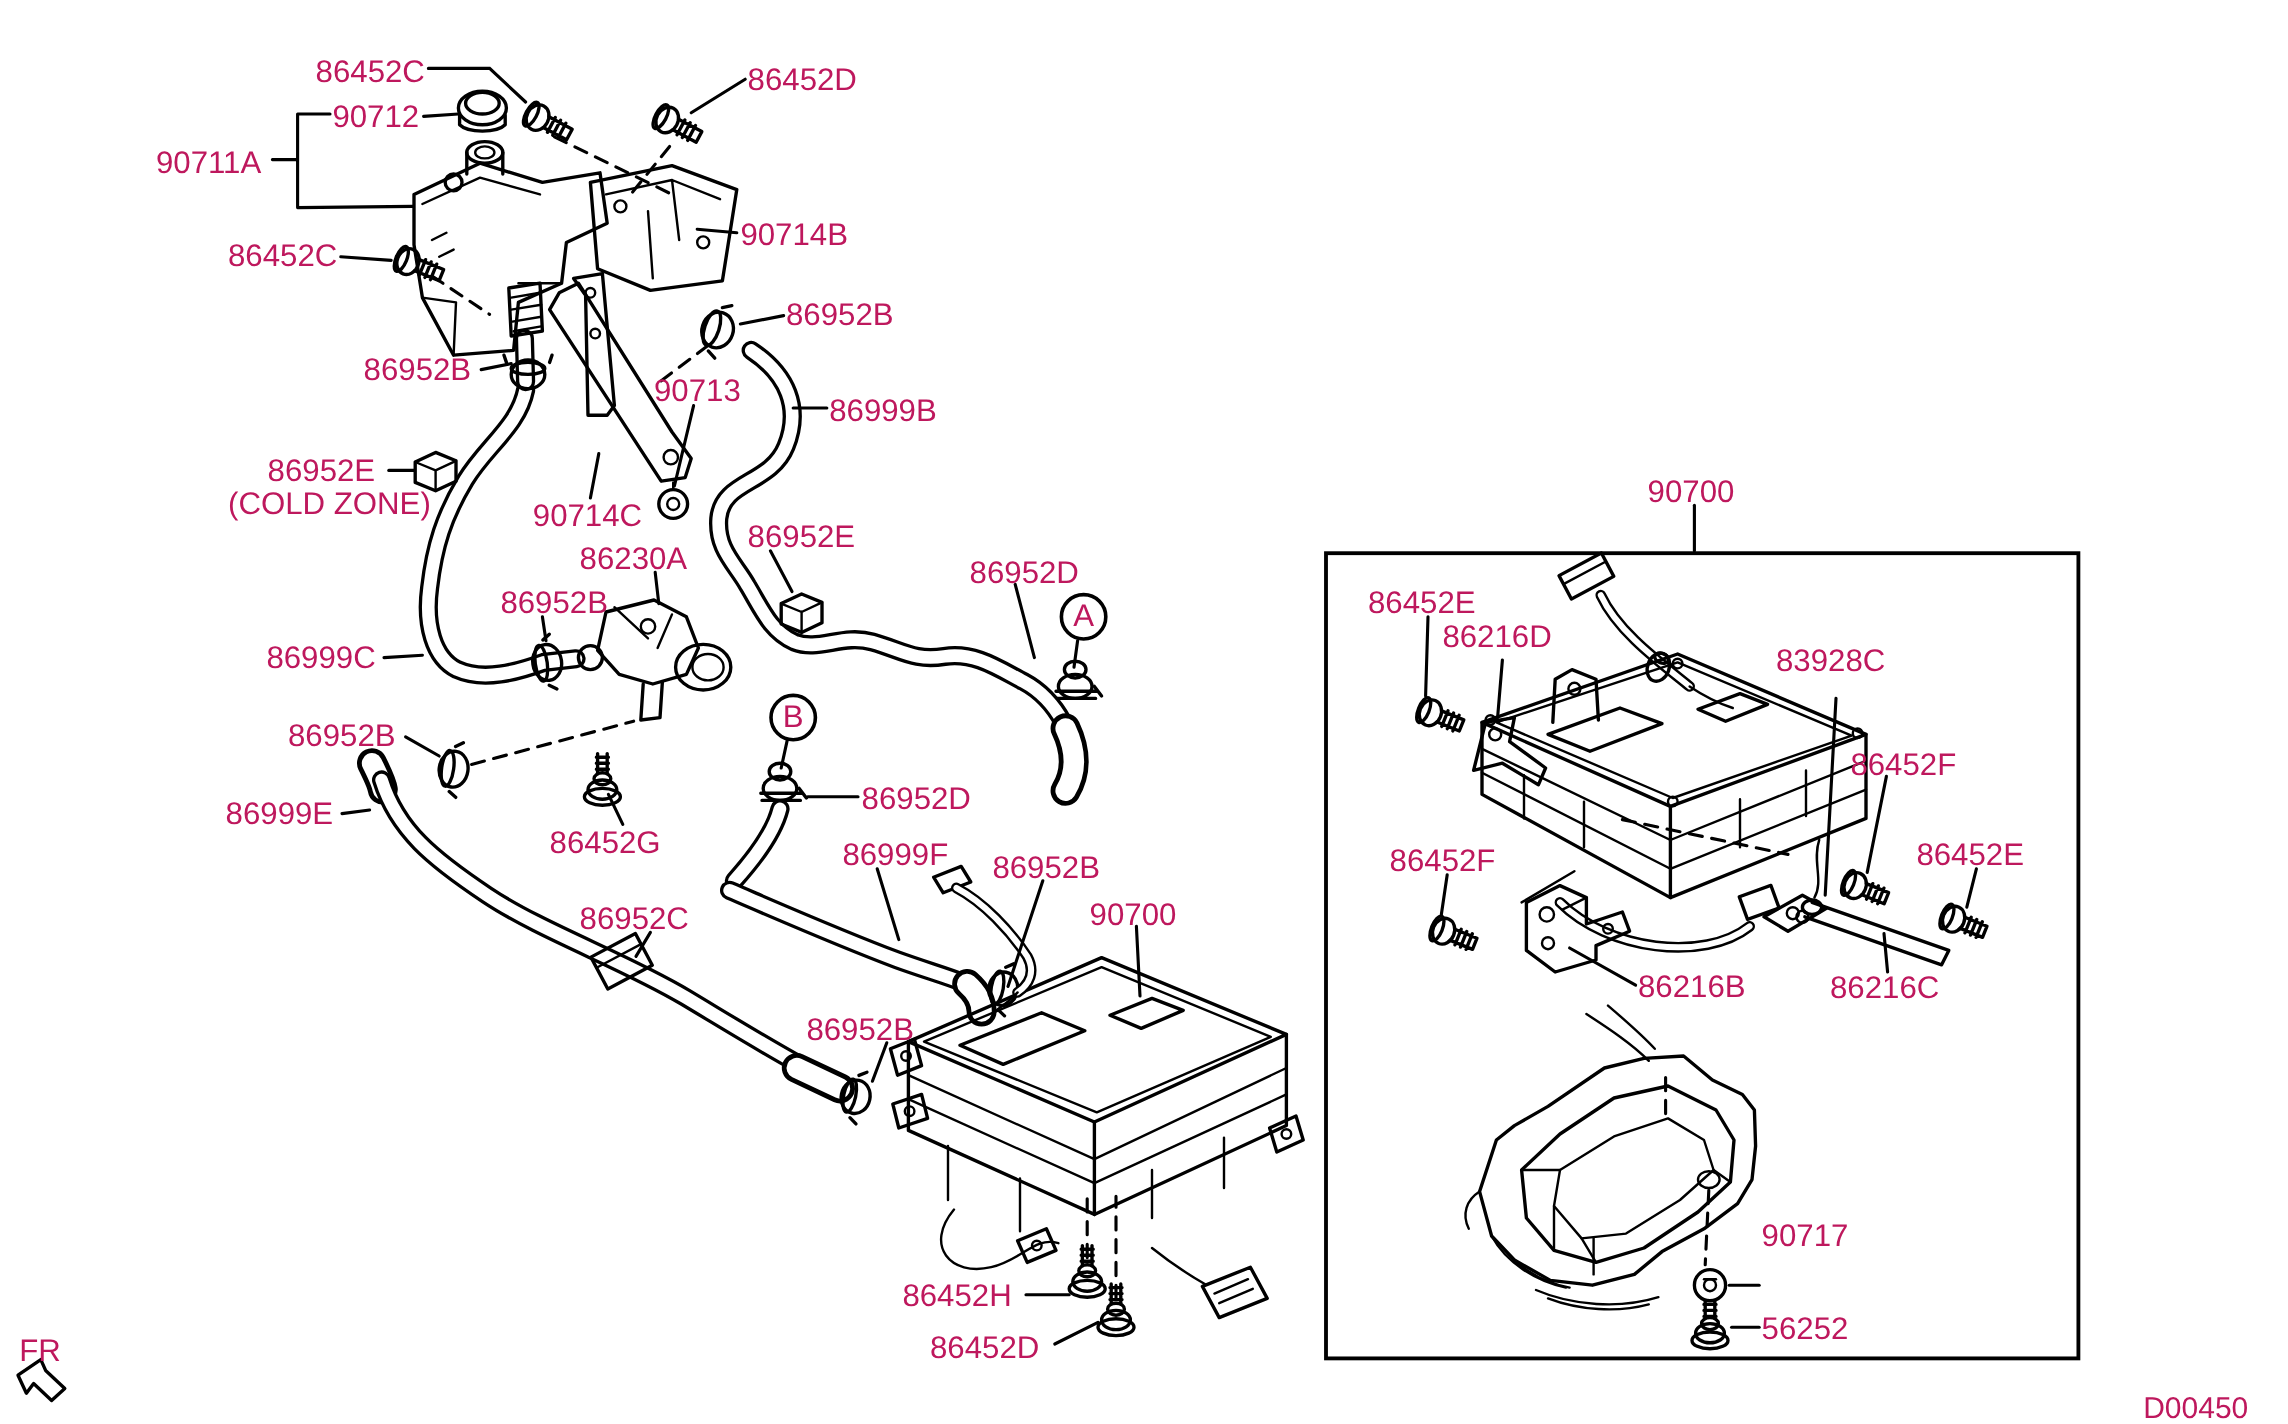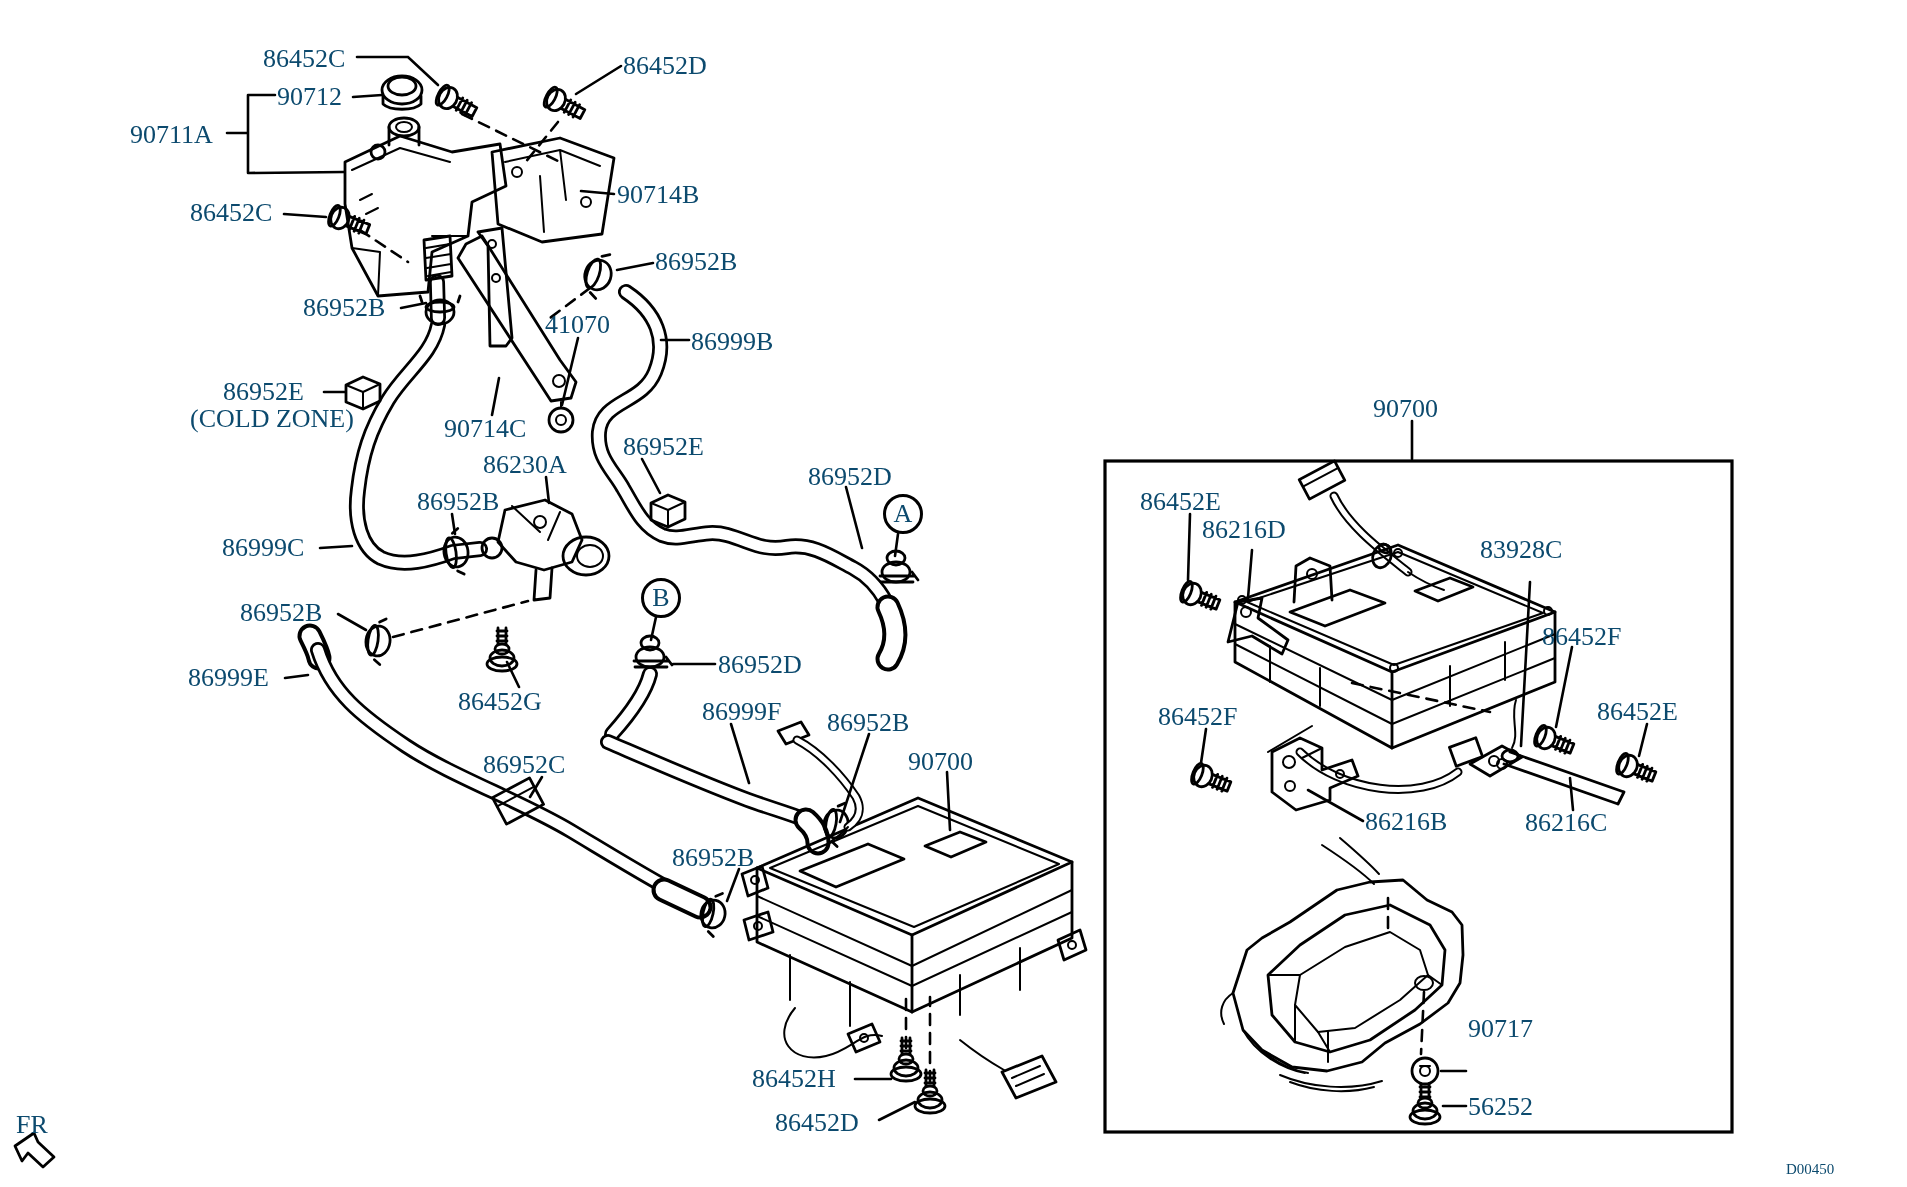--- a/index.html
+++ b/index.html
@@ -1,20 +1,20 @@
 <!DOCTYPE html>
 <html><head>
 <meta charset="utf-8">
 <style>
   html,body{margin:0;padding:0;background:#ffffff;}
   .canvas{position:relative;width:1907px;height:1187px;background:#fff;overflow:hidden;
-          font-family:Liberation Serif, serif;color:#0c4a6e;}
+          font-family:Liberation Sans, sans-serif;color:#be185d;}
   .canvas svg{position:absolute;left:0;top:0;}
   .lbl{position:absolute;font-size:26px;line-height:1;white-space:pre;letter-spacing:0;}
-  .lbl.small{font-size:15px;}
+  .lbl.small{font-size:25px;}
   .viewcircle{position:absolute;width:40px;height:40px;border:3px solid #000;border-radius:50%;
               box-sizing:border-box;text-align:center;line-height:33px;font-size:26px;background:#fff;}
   
   .ln{fill:none;stroke:#000;stroke-width:2.8;stroke-linejoin:round;stroke-linecap:round;}
   .lt{fill:none;stroke:#000;stroke-width:2;stroke-linejoin:round;stroke-linecap:round;}
   .leader{fill:none;stroke:#000;stroke-width:2.6;stroke-linecap:round;}
   .dash{stroke-dasharray:11 8;}
   .tubo{fill:none;stroke:#000;stroke-width:16;stroke-linecap:round;}
   .tubi{fill:none;stroke:#fff;stroke-width:10.5;stroke-linecap:round;}
   .fato{stroke-width:25;}
@@ -419,21 +419,21 @@
 </svg>
 
   <div class="lbl" style="left:263px;top:46px">86452C</div>
   <div class="lbl" style="left:277px;top:84px">90712</div>
   <div class="lbl" style="left:130px;top:122px">90711A</div>
   <div class="lbl" style="left:190px;top:200px">86452C</div>
   <div class="lbl" style="left:623px;top:53px">86452D</div>
   <div class="lbl" style="left:617px;top:182px">90714B</div>
   <div class="lbl" style="left:655px;top:249px">86952B</div>
   <div class="lbl" style="left:303px;top:295px">86952B</div>
-  <div class="lbl" style="left:545px;top:312px">41070</div>
+  <div class="lbl" style="left:545px;top:312px">90713</div>
   <div class="lbl" style="left:691px;top:329px">86999B</div>
   <div class="lbl" style="left:223px;top:379px">86952E</div>
   <div class="lbl" style="left:190px;top:406px">(COLD ZONE)</div>
   <div class="lbl" style="left:444px;top:416px">90714C</div>
   <div class="lbl" style="left:483px;top:452px">86230A</div>
   <div class="lbl" style="left:417px;top:489px">86952B</div>
   <div class="lbl" style="left:222px;top:535px">86999C</div>
   <div class="lbl" style="left:623px;top:434px">86952E</div>
   <div class="lbl" style="left:808px;top:464px">86952D</div>
   <div class="lbl" style="left:240px;top:600px">86952B</div>

